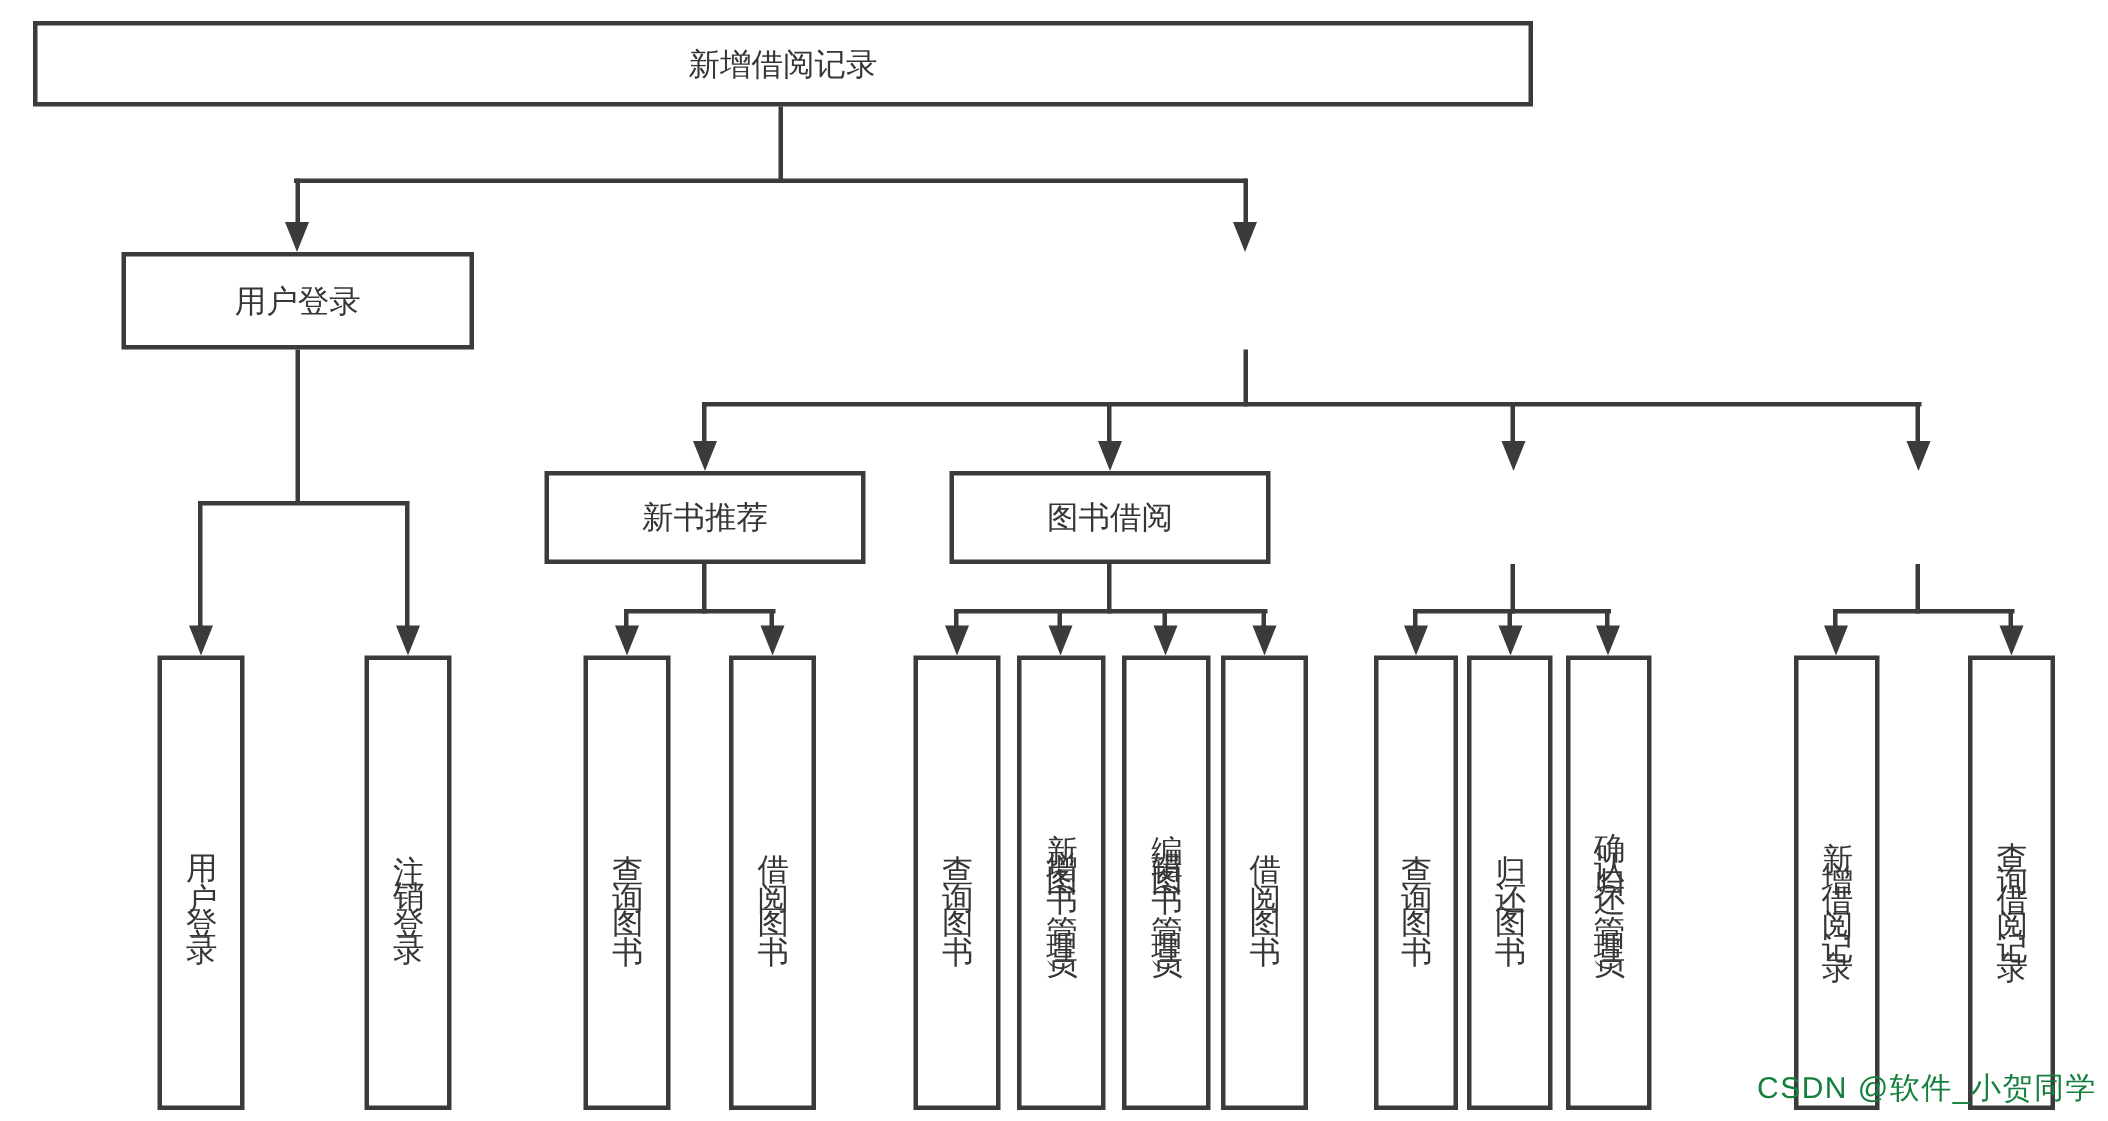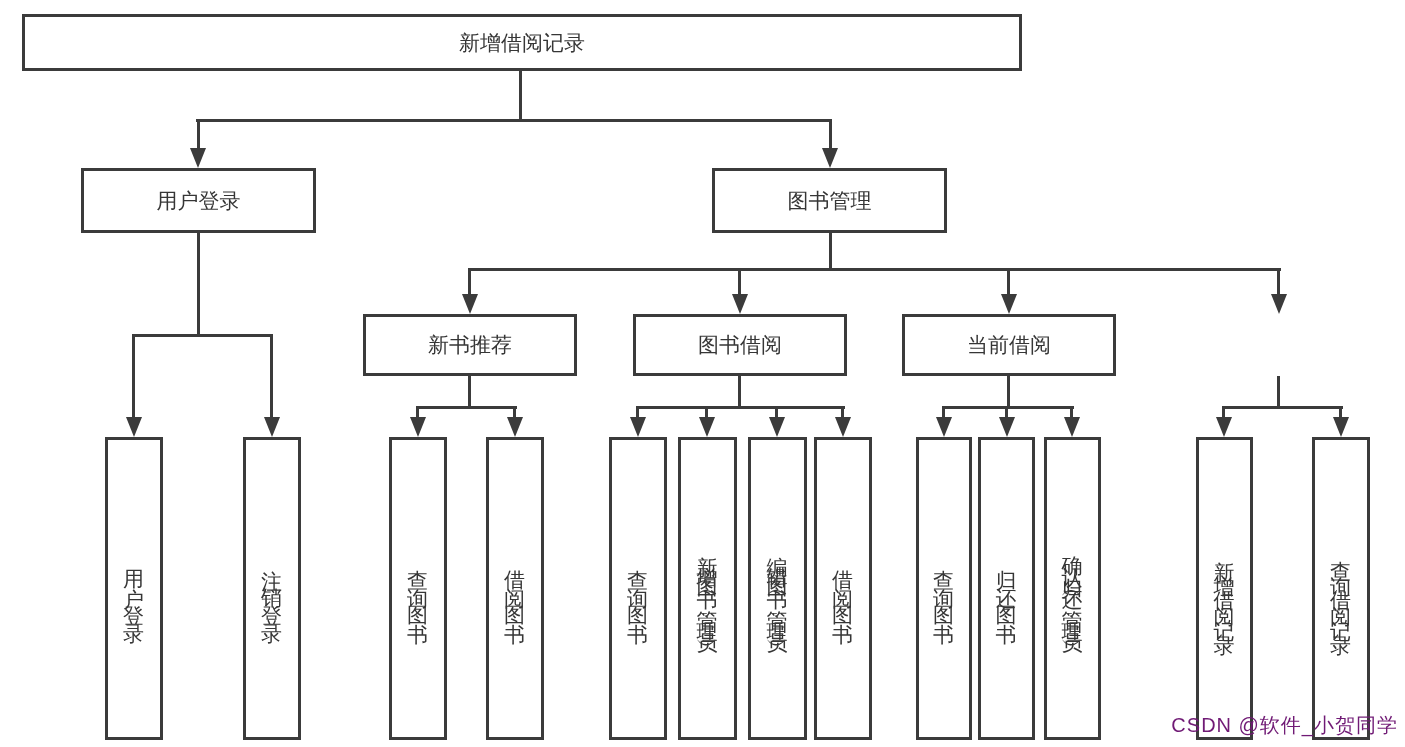--- a/index.html
+++ b/index.html
@@ -36,21 +36,21 @@
   .arr{
     position:absolute;width:0;height:0;
     border-left:8px solid transparent;
     border-right:8px solid transparent;
     border-top:20px solid #3b3b3b;
   }
   .watermark{
     position:absolute;
     top:712px;right:7px;
     font-size:20px;
-    color:#701a75;
+    color:#15803d;
     letter-spacing:1px;
     white-space:nowrap;
     z-index:5;
   }
 </style>
 </head>
 <body>
 
 <div id="canvas">
 
@@ -60,23 +60,20 @@
 
   <div class="vl" style="left:519px;top:71px;height:50px"></div>
   <div class="hl" style="left:196px;top:119px;width:635px"></div>
   <div class="vl" style="left:197px;top:119px;height:31px"></div>
   <div class="arr" style="left:190px;top:148px"></div>
   <div class="vl" style="left:829px;top:119px;height:31px"></div>
   <div class="arr" style="left:822px;top:148px"></div>
 
   <div class="box" style="left:81px;top:168px;width:235px;height:65px">
     <span>用户登录</span>
-  </div>
-  <div class="box" style="left:712px;top:168px;width:235px;height:65px">
-    <span>图书管理</span>
   </div>
 
   <div class="vl" style="left:197px;top:233px;height:102px"></div>
   <div class="hl" style="left:132px;top:334px;width:140px"></div>
   <div class="vl" style="left:132px;top:334px;height:85px"></div>
   <div class="arr" style="left:126px;top:417px"></div>
   <div class="vl" style="left:270px;top:334px;height:85px"></div>
   <div class="arr" style="left:264px;top:417px"></div>
 
   <div class="vl" style="left:829px;top:233px;height:38px"></div>
@@ -88,23 +85,20 @@
   <div class="vl" style="left:1007px;top:268px;height:28px"></div>
   <div class="arr" style="left:1001px;top:294px"></div>
   <div class="vl" style="left:1277px;top:268px;height:28px"></div>
   <div class="arr" style="left:1271px;top:294px"></div>
 
   <div class="box" style="left:633px;top:314px;width:214px;height:62px">
     <span>图书借阅</span>
   </div>
   <div class="box" style="left:363px;top:314px;width:214px;height:62px">
     <span>新书推荐</span>
-  </div>
-  <div class="box" style="left:902px;top:314px;width:214px;height:62px">
-    <span>当前借阅</span>
   </div>
 
   <div class="vl" style="left:468px;top:376px;height:33px"></div>
   <div class="hl" style="left:416px;top:406px;width:101px"></div>
   <div class="vl" style="left:416px;top:406px;height:13px"></div>
   <div class="arr" style="left:410px;top:417px"></div>
   <div class="vl" style="left:513px;top:406px;height:13px"></div>
   <div class="arr" style="left:507px;top:417px"></div>
 
   <div class="vl" style="left:738px;top:376px;height:33px"></div>

